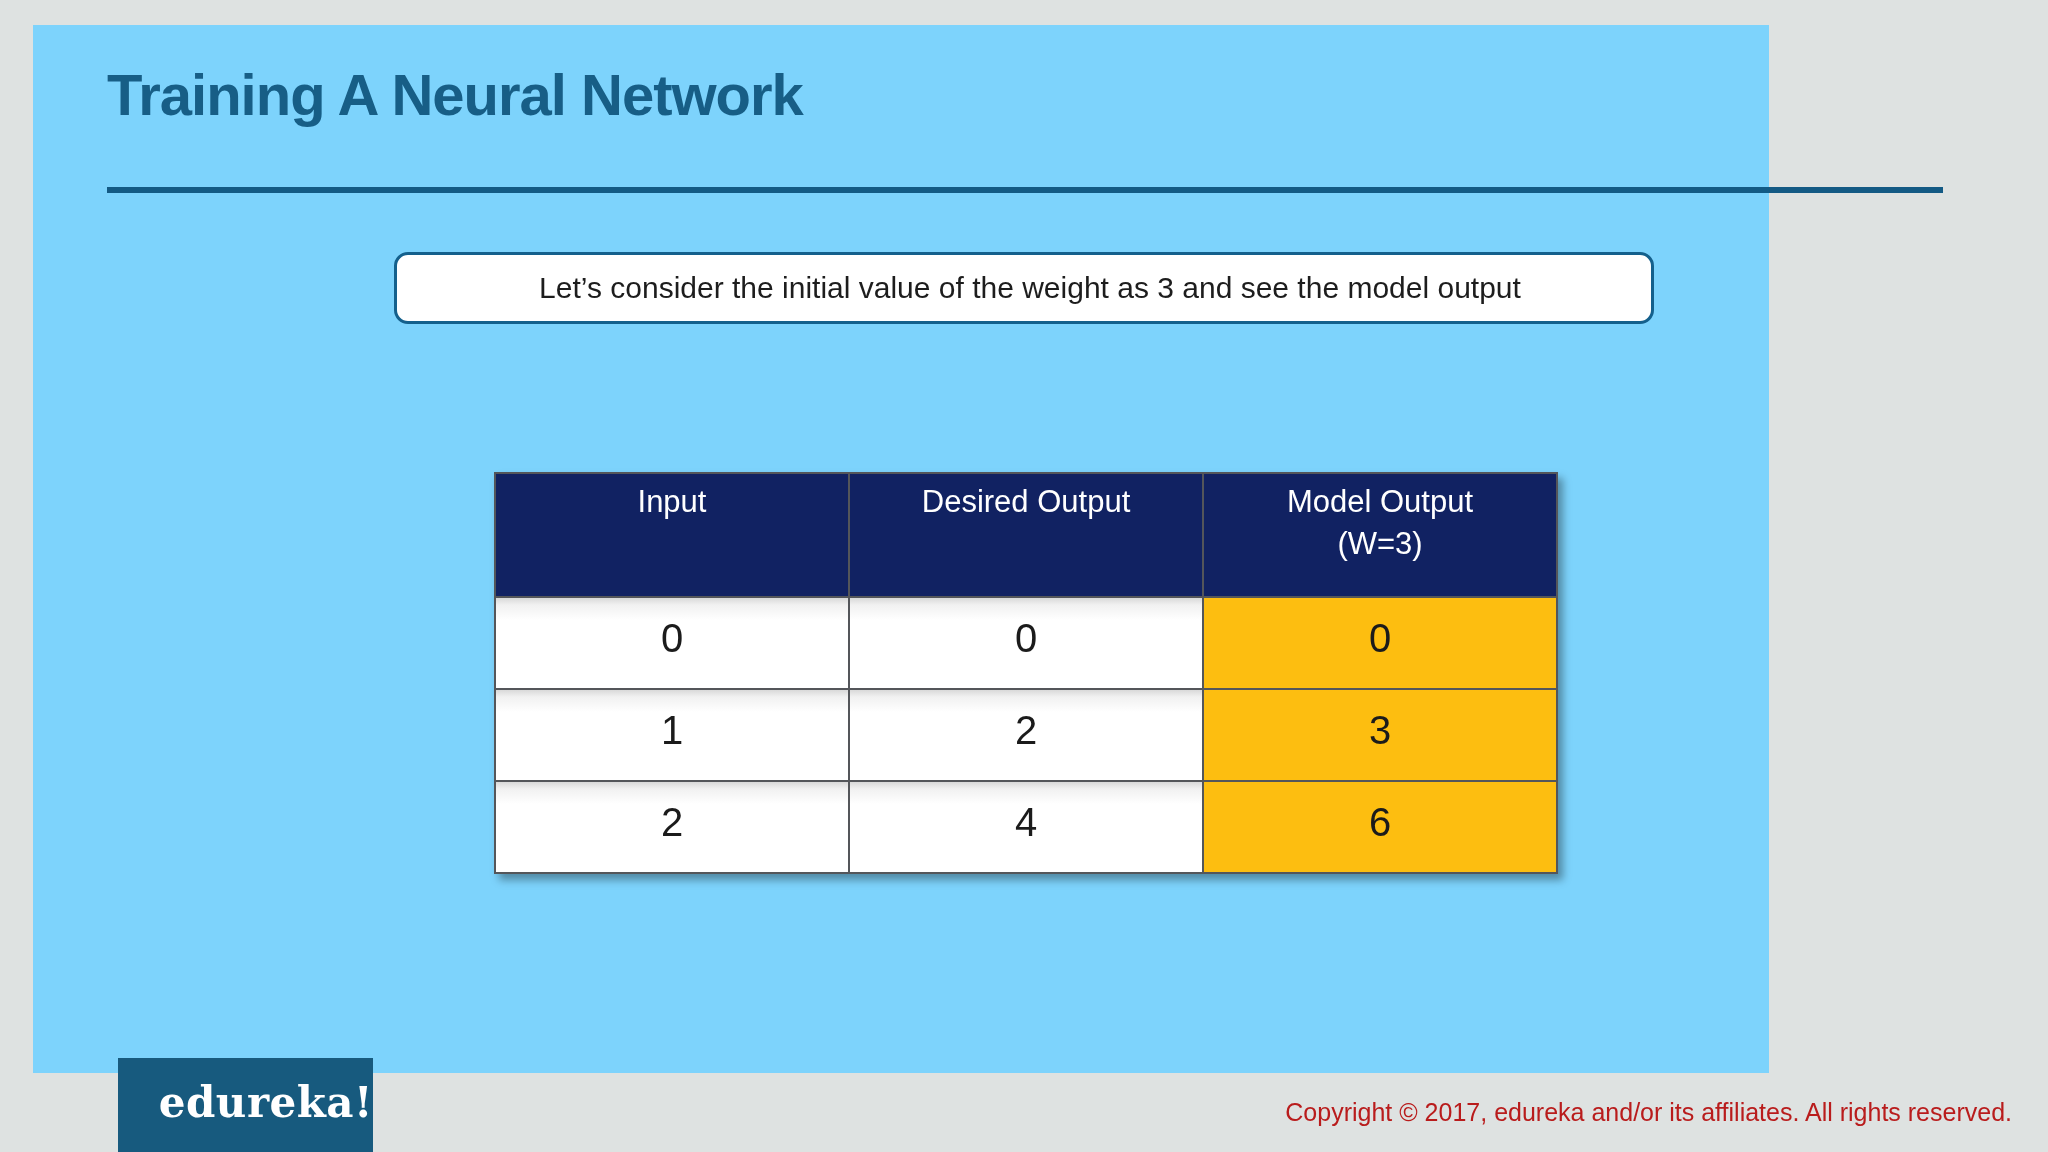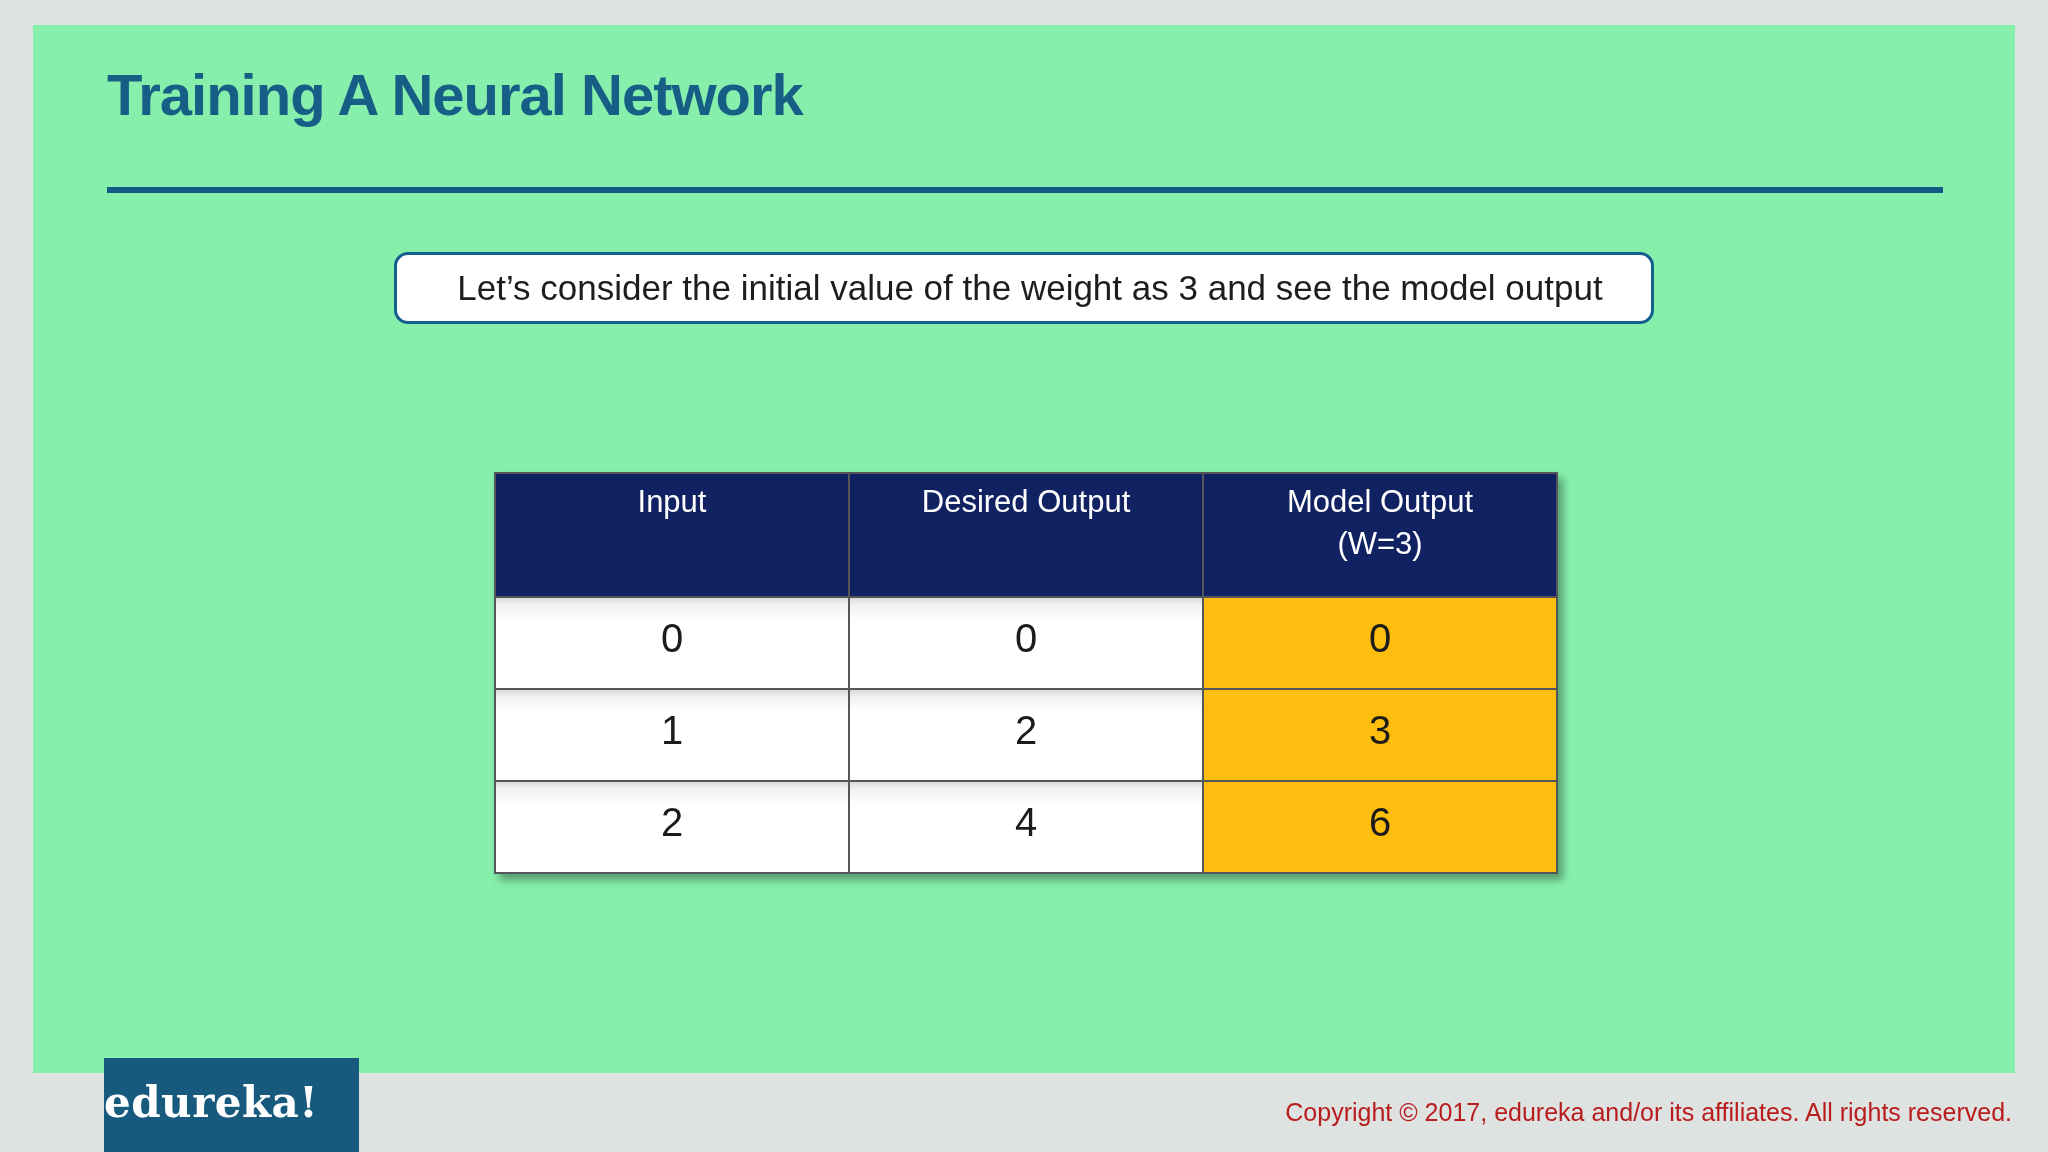--- a/index.html
+++ b/index.html
@@ -11,23 +11,23 @@
     height: 1152px;
     position: relative;
     background: #dee2e1;
     font-family: "Liberation Sans", sans-serif;
     overflow: hidden;
   }
   .slide {
     position: absolute;
     left: 33px;
     top: 25px;
-    width: 1982px;
+    width: 1736px;
     height: 1048px;
-    background: #86efac;
+    background: #7dd3fc;
   }
   .slide-title {
     position: absolute;
     left: 74px;
     top: 35px;
     font-size: 58px;
     font-weight: bold;
     letter-spacing: -1px;
     color: #175e86;
     line-height: 1.2;
@@ -47,21 +47,21 @@
     width: 1254px;
     height: 66px;
     background: #ffffff;
     border: 3px solid #14608c;
     border-radius: 14px;
     display: flex;
     align-items: center;
     justify-content: center;
   }
   .callout-text {
-    font-size: 35px;
+    font-size: 30px;
     color: #1d1d1d;
     margin-left: 12px;
   }
   .io-table {
     position: absolute;
     left: 461px;
     top: 447px;
     border-collapse: collapse;
     box-shadow: 5px 6px 8px rgba(0,0,0,0.35);
     table-layout: fixed;
@@ -90,28 +90,28 @@
     font-weight: normal;
     color: #1b1b1b;
     background: linear-gradient(180deg, #d9d9d9 0px, #f1f1f1 7px, #ffffff 22px);
     padding-bottom: 10px;
   }
   .io-table td.highlight {
     background: #fdbe10;
   }
   .edureka-logo {
     position: absolute;
-    left: 104px;
+    left: 118px;
     top: 1058px;
     width: 255px;
     height: 94px;
     background: #175a7e;
     display: flex;
     align-items: center;
-    justify-content: flex-start;
+    justify-content: flex-end;
   }
   .logo-text {
     color: #ffffff;
     font-family: "DejaVu Serif", serif;
     font-weight: bold;
     font-size: 42px;
     letter-spacing: 0.5px;
     padding-bottom: 6px;
   }
   .copyright {

